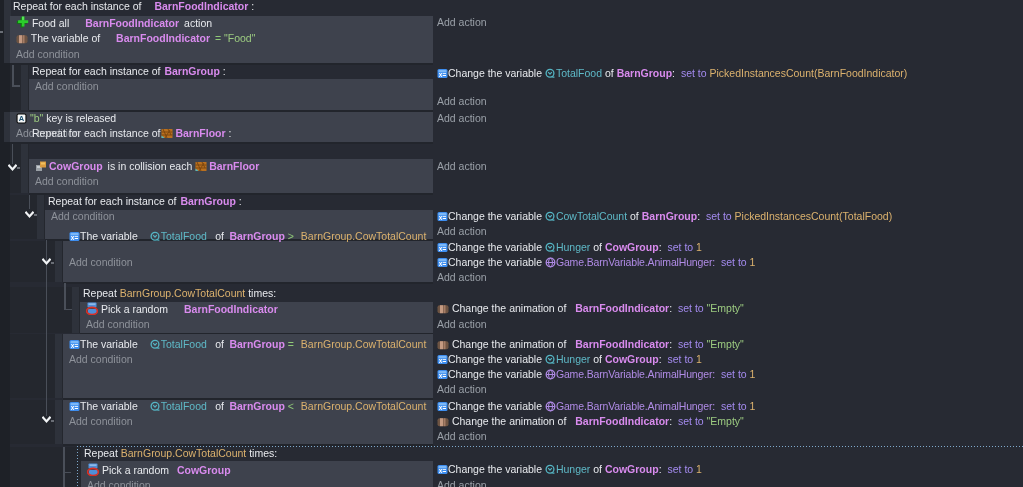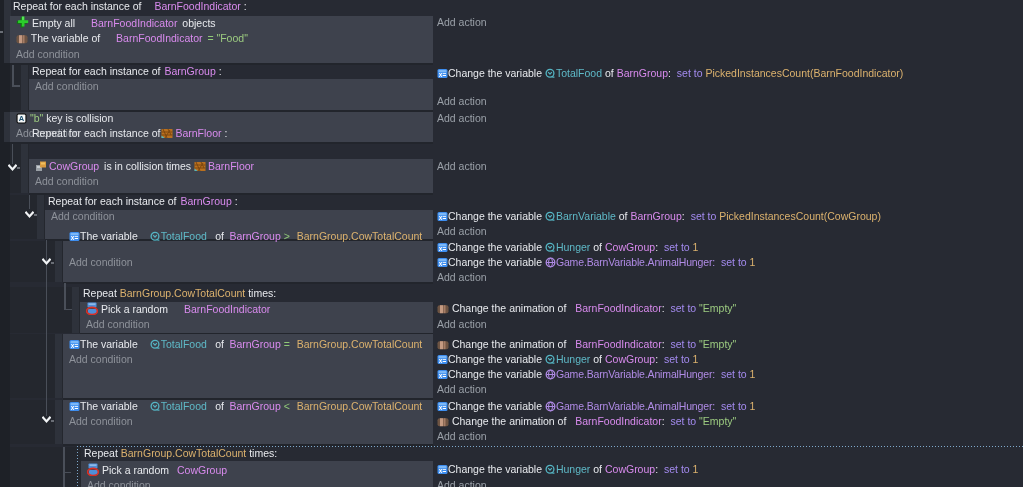--- a/index.html
+++ b/index.html
@@ -1,21 +1,21 @@
 <!DOCTYPE html>
 <html><head><meta charset="utf-8"><style>
 
 html,body{margin:0;padding:0}
 body{width:1023px;height:487px;background:#272a33;font-family:"Liberation Sans",sans-serif;
 position:relative;overflow:hidden;-webkit-font-smoothing:antialiased}
 .r{position:absolute;font-size:10.5px;line-height:13px;white-space:nowrap;color:#e8eaee}
 .w{color:#e8eaee}
 .grey{color:#8e929a}
 .grey2{color:#9aa0a8}
-.obj{color:#d98bee;font-weight:normal}
+.obj{color:#d98bee;font-weight:bold}
 .teal{color:#5eb9c7}
 .orange{color:#dcb26e}
 .green{color:#9ccb80}
 .pink{color:#a48bf0;margin-left:3px}
 .purple{color:#b08be6;letter-spacing:-0.15px}
 .op{color:#90c978}
 
 </style></head><body>
 <div style="position:absolute;left:0;top:0px;width:10px;height:63px;background:#24272e"></div>
 <div style="position:absolute;left:0;top:64.5px;width:29px;height:45.5px;background:#24272e"></div>
@@ -29,21 +29,21 @@
 <div style="position:absolute;left:0;top:447px;width:81px;height:40px;background:#24272e"></div>
 <div style="position:absolute;left:0;top:0;width:10px;height:487px;background:#1e2127"></div>
 <div style="position:absolute;left:4px;top:0px;width:7px;height:63px;background:#2e323b;"></div>
 <div style="position:absolute;left:10px;top:15.5px;width:423px;height:47.5px;background:#3e424d;"></div>
 <div style="position:absolute;left:10px;top:63px;width:423px;height:1.5px;background:#22252c;"></div>
 <div class="r " style="left:13px;top:0px"><span class="w">Repeat for each instance of</span><span class="obj" style="margin-left:13px">BarnFoodIndicator</span><span class="w"> :</span></div>
 <div class="r " style="left:16px;top:15.5px"><svg style="vertical-align:-2px" width="13" height="13" viewBox="0 0 13 13">
       <path d="M5.2 0.5 h2.7 v3.7 h3.7 v2.7 h-3.7 v3.7 h-2.7 v-3.7 h-3.7 v-2.7 h3.7 z" fill="#0c7a0c" transform="translate(-0.6,0.9)"></path>
       <path d="M5.2 0.5 h2.7 v3.7 h3.7 v2.7 h-3.7 v3.7 h-2.7 v-3.7 h-3.7 v-2.7 h3.7 z" fill="#2bce2b" transform="translate(0.6,0)"></path>
       <rect x="6" y="0.7" width="2" height="3.2" fill="#56e456"></rect>
-    </svg><span class="w"> Empty all </span><span class="obj" style="margin-left:13px;margin-right:2px">BarnFoodIndicator</span><span class="w"> objects</span></div>
+    </svg><span class="w"> Food all </span><span class="obj" style="margin-left:13px;margin-right:2px">BarnFoodIndicator</span><span class="w"> action</span></div>
 <div class="r " style="left:16px;top:31.5px"><svg style="vertical-align:-2px" width="12" height="10" viewBox="0 0 12 10">
       <rect x="0.5" y="1.2" width="11" height="8" rx="2" fill="#6e5443"></rect>
       <rect x="3" y="1.2" width="3" height="8" fill="#c49a82"></rect>
       <rect x="6.5" y="1.2" width="2" height="8" fill="#a57d66"></rect>
     </svg><span class="w"> The variable of </span><span class="obj" style="margin-left:13px;margin-right:2px">BarnFoodIndicator</span><span class="op"> = </span><span class="green">"Food"</span></div>
 <div class="r " style="left:16px;top:47.5px"><span class="grey">Add condition</span></div>
 <div class="r " style="left:437px;top:15.5px"><span class="grey2">Add action</span></div>
 <div style="position:absolute;left:21px;top:64.5px;width:7px;height:45.5px;background:#2e323b;"></div>
 <div style="position:absolute;left:29px;top:79px;width:404px;height:31px;background:#3e424d;"></div>
 <div style="position:absolute;left:29px;top:110px;width:404px;height:1.5px;background:#22252c;"></div>
@@ -59,59 +59,59 @@
       <path d="M6.6 8.6 Q8 9.6 9.4 8.9" fill="none" stroke="#55b5c4" stroke-width="1.2"></path>
     </svg><span class="teal">TotalFood</span><span class="w"> of </span><span class="obj">BarnGroup</span><span class="w">:</span><span class="pink"> set to </span><span class="orange">PickedInstancesCount(BarnFoodIndicator)</span></div>
 <div class="r " style="left:437px;top:94.5px"><span class="grey2">Add action</span></div>
 <div style="position:absolute;left:4px;top:112px;width:7px;height:30px;background:#2e323b;"></div>
 <div style="position:absolute;left:10px;top:112px;width:423px;height:30px;background:#3e424d;"></div>
 <div style="position:absolute;left:10px;top:142px;width:423px;height:1.5px;background:#22252c;"></div>
 <div class="r " style="left:16px;top:111.5px"><svg style="vertical-align:-2px" width="11" height="11" viewBox="0 0 11 11">
       <rect x="0.5" y="0.5" width="10" height="10" rx="2" fill="#0b0b0b"></rect>
       <rect x="1.6" y="1.6" width="7.8" height="7.8" rx="1" fill="#f4f6f8"></rect>
       <text x="5.5" y="8.3" font-size="7.5" font-weight="bold" fill="#1d4f6e" text-anchor="middle" font-family="Liberation Sans">A</text>
-    </svg><span class="green"> "b"</span><span class="w"> key is collision</span></div>
+    </svg><span class="green"> "b"</span><span class="w"> key is released</span></div>
 <div class="r " style="left:16px;top:126.5px"><span class="grey">Add condition</span></div>
 <div class="r " style="left:437px;top:111.5px"><span class="grey2">Add action</span></div>
 <div style="position:absolute;left:21px;top:143.5px;width:7px;height:49.5px;background:#2e323b;"></div>
 <div style="position:absolute;left:29px;top:158.5px;width:404px;height:34.5px;background:#3e424d;"></div>
 <div style="position:absolute;left:29px;top:193px;width:404px;height:1.5px;background:#22252c;"></div>
 <div class="r " style="left:32px;top:127px"><span class="w">Repeat for each instance of</span><span style="margin-left:1px"></span><svg style="vertical-align:-2px" width="12" height="11" viewBox="0 0 12 11">
       <rect x="0.5" y="1" width="11" height="9" fill="#b9701f"></rect>
       <path d="M0.5 4 H11.5 M0.5 7 H11.5" stroke="#7d470f" stroke-width="1"></path>
       <path d="M2 1 L6 10 M9 2 L4 10 M7 1 L10 7" stroke="#7d470f" stroke-width="1"></path>
       <path d="M0.5 10 L0.5 7.5 L3.5 10 Z" fill="#4fb8c4"></path>
     </svg><span class="obj" style="margin-left:2px">BarnFloor</span><span class="w"> :</span></div>
 <div class="r " style="left:35px;top:159.5px"><svg style="vertical-align:-2px" width="12" height="12" viewBox="0 0 12 12">
       <rect x="1" y="5" width="6" height="6" fill="#9aa0a6"></rect>
       <rect x="2" y="6" width="4" height="2" fill="#c7ccd1"></rect>
       <rect x="5" y="1.5" width="6" height="6" fill="#d99a3e"></rect>
       <rect x="6" y="2.5" width="4" height="2" fill="#f0c05e"></rect>
-    </svg><span class="obj" style="margin-left:2px;margin-right:2px">CowGroup</span><span class="w"> is in collision times </span><svg style="vertical-align:-2px" width="12" height="11" viewBox="0 0 12 11">
+    </svg><span class="obj" style="margin-left:2px;margin-right:2px">CowGroup</span><span class="w"> is in collision each </span><svg style="vertical-align:-2px" width="12" height="11" viewBox="0 0 12 11">
       <rect x="0.5" y="1" width="11" height="9" fill="#b9701f"></rect>
       <path d="M0.5 4 H11.5 M0.5 7 H11.5" stroke="#7d470f" stroke-width="1"></path>
       <path d="M2 1 L6 10 M9 2 L4 10 M7 1 L10 7" stroke="#7d470f" stroke-width="1"></path>
       <path d="M0.5 10 L0.5 7.5 L3.5 10 Z" fill="#4fb8c4"></path>
     </svg><span class="obj" style="margin-left:2px">BarnFloor</span></div>
 <div class="r " style="left:35px;top:175px"><span class="grey">Add condition</span></div>
 <div class="r " style="left:437px;top:159.5px"><span class="grey2">Add action</span></div>
 <div style="position:absolute;left:37px;top:194.5px;width:7px;height:44.5px;background:#2e323b;"></div>
 <div style="position:absolute;left:45px;top:209.5px;width:388px;height:29.5px;background:#3e424d;"></div>
 <div style="position:absolute;left:45px;top:239px;width:388px;height:1.5px;background:#22252c;"></div>
 <div class="r " style="left:48px;top:194.5px"><span class="w">Repeat for each instance of</span><span class="obj" style="margin-left:4px">BarnGroup</span><span class="w"> :</span></div>
 <div class="r " style="left:51px;top:209.5px"><span class="grey">Add condition</span></div>
 <div class="r " style="left:437px;top:209.5px"><svg style="vertical-align:-2px" width="11" height="11" viewBox="0 0 11 11">
       <rect x="0.5" y="1" width="10" height="9" rx="1.5" fill="#3e8ef0"></rect>
       <rect x="1.5" y="2" width="8" height="2.2" rx="0.8" fill="#7db8f7"></rect>
       <text x="5.5" y="9" font-size="6.5" font-weight="bold" fill="#fff" text-anchor="middle" font-family="Liberation Sans">x=</text>
     </svg><span class="w">Change the variable </span><svg style="vertical-align:-2px" width="11" height="11" viewBox="0 0 11 11">
       <circle cx="5" cy="5.2" r="3.9" fill="none" stroke="#55b5c4" stroke-width="1.3"></circle>
       <path d="M3.2 4.1 L5 6.2 L6.8 4.1" fill="none" stroke="#55b5c4" stroke-width="1.2"></path>
       <path d="M6.6 8.6 Q8 9.6 9.4 8.9" fill="none" stroke="#55b5c4" stroke-width="1.2"></path>
-    </svg><span class="teal">BarnVariable</span><span class="w"> of </span><span class="obj">BarnGroup</span><span class="w">:</span><span class="pink"> set to </span><span class="orange">PickedInstancesCount(CowGroup)</span></div>
+    </svg><span class="teal">CowTotalCount</span><span class="w"> of </span><span class="obj">BarnGroup</span><span class="w">:</span><span class="pink"> set to </span><span class="orange">PickedInstancesCount(TotalFood)</span></div>
 <div class="r " style="left:437px;top:224.5px"><span class="grey2">Add action</span></div>
 <div style="position:absolute;left:55px;top:240.5px;width:7px;height:41.5px;background:#2e323b;"></div>
 <div style="position:absolute;left:63px;top:240.5px;width:370px;height:41.5px;background:#3e424d;"></div>
 <div style="position:absolute;left:63px;top:282px;width:370px;height:1.5px;background:#22252c;"></div>
 <div class="r " style="left:69px;top:230px"><svg style="vertical-align:-2px" width="11" height="11" viewBox="0 0 11 11">
       <rect x="0.5" y="1" width="10" height="9" rx="1.5" fill="#3e8ef0"></rect>
       <rect x="1.5" y="2" width="8" height="2.2" rx="0.8" fill="#7db8f7"></rect>
       <text x="5.5" y="9" font-size="6.5" font-weight="bold" fill="#fff" text-anchor="middle" font-family="Liberation Sans">x=</text>
     </svg><span class="w" style="margin-right:9px">The variable </span><svg style="vertical-align:-2px" width="11" height="11" viewBox="0 0 11 11">
       <circle cx="5" cy="5.2" r="3.9" fill="none" stroke="#55b5c4" stroke-width="1.3"></circle>

